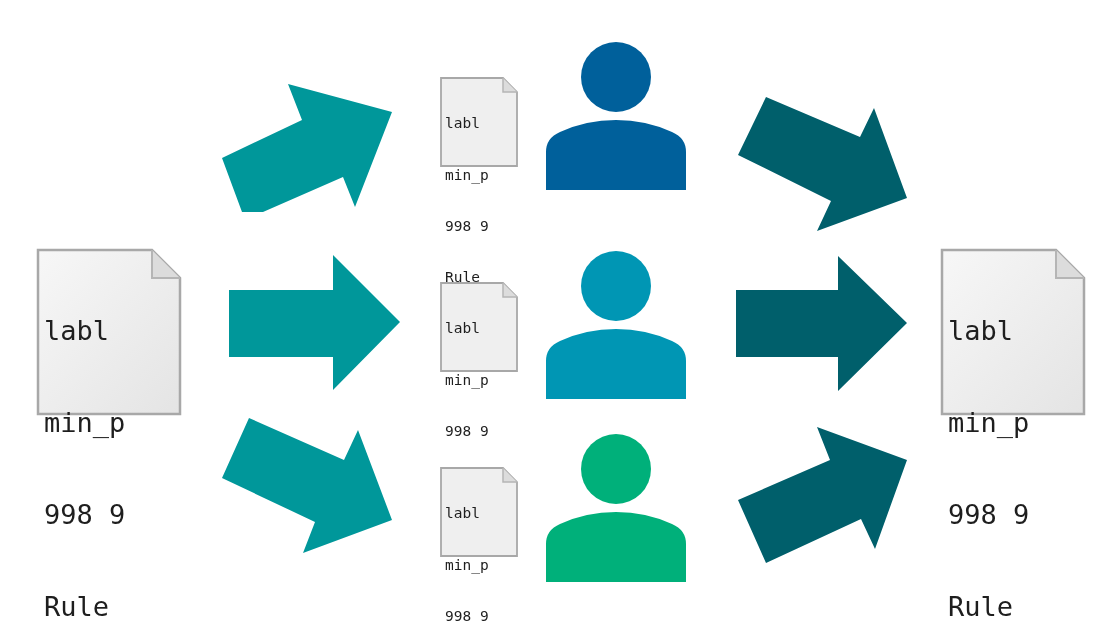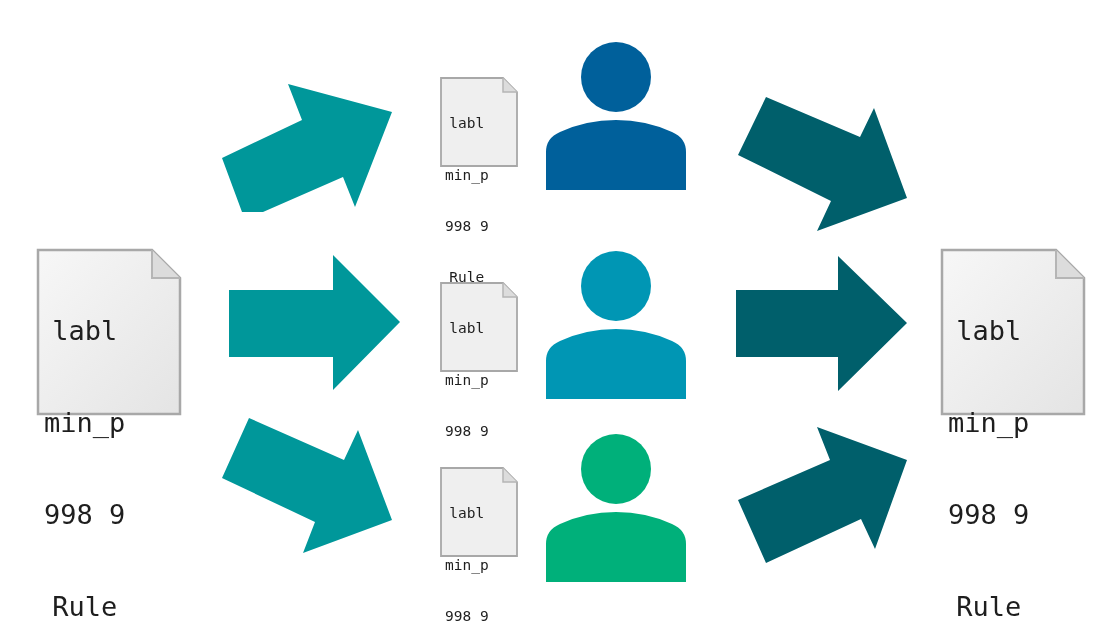--- a/index.html
+++ b/index.html
@@ -5,21 +5,21 @@
     html, body { margin: 0; padding: 0; background: #ffffff; }
     body { width: 1120px; height: 630px; position: relative; overflow: hidden; font-family: "DejaVu Sans Mono", monospace; }
     .abs { position: absolute; }
     .doc { position: absolute; }
     .doc svg { display: block; }
     .doc-text {
       position: absolute; left: 0; top: 0;
       font-family: "DejaVu Sans Mono", monospace;
       color: #1e1e1e; white-space: pre; line-height: 1.14;
     }
-    .doc-line { display: block; text-align: center; }
+    .doc-line { display: block; }
     .doc.large .doc-text { font-size: 27px; left: 10px; top: 8px; letter-spacing: 0px; }
     .doc.small .doc-text { font-size: 14.5px; left: 6px; top: 5px; line-height: 1.18; }
     .arrow svg, .person svg { display: block; }
   </style>
 </head>
 <body>
 
 <div class="doc large" style="left:34px; top:246px;">
   <svg width="150" height="172" viewBox="0 0 150 172">
     <defs>

